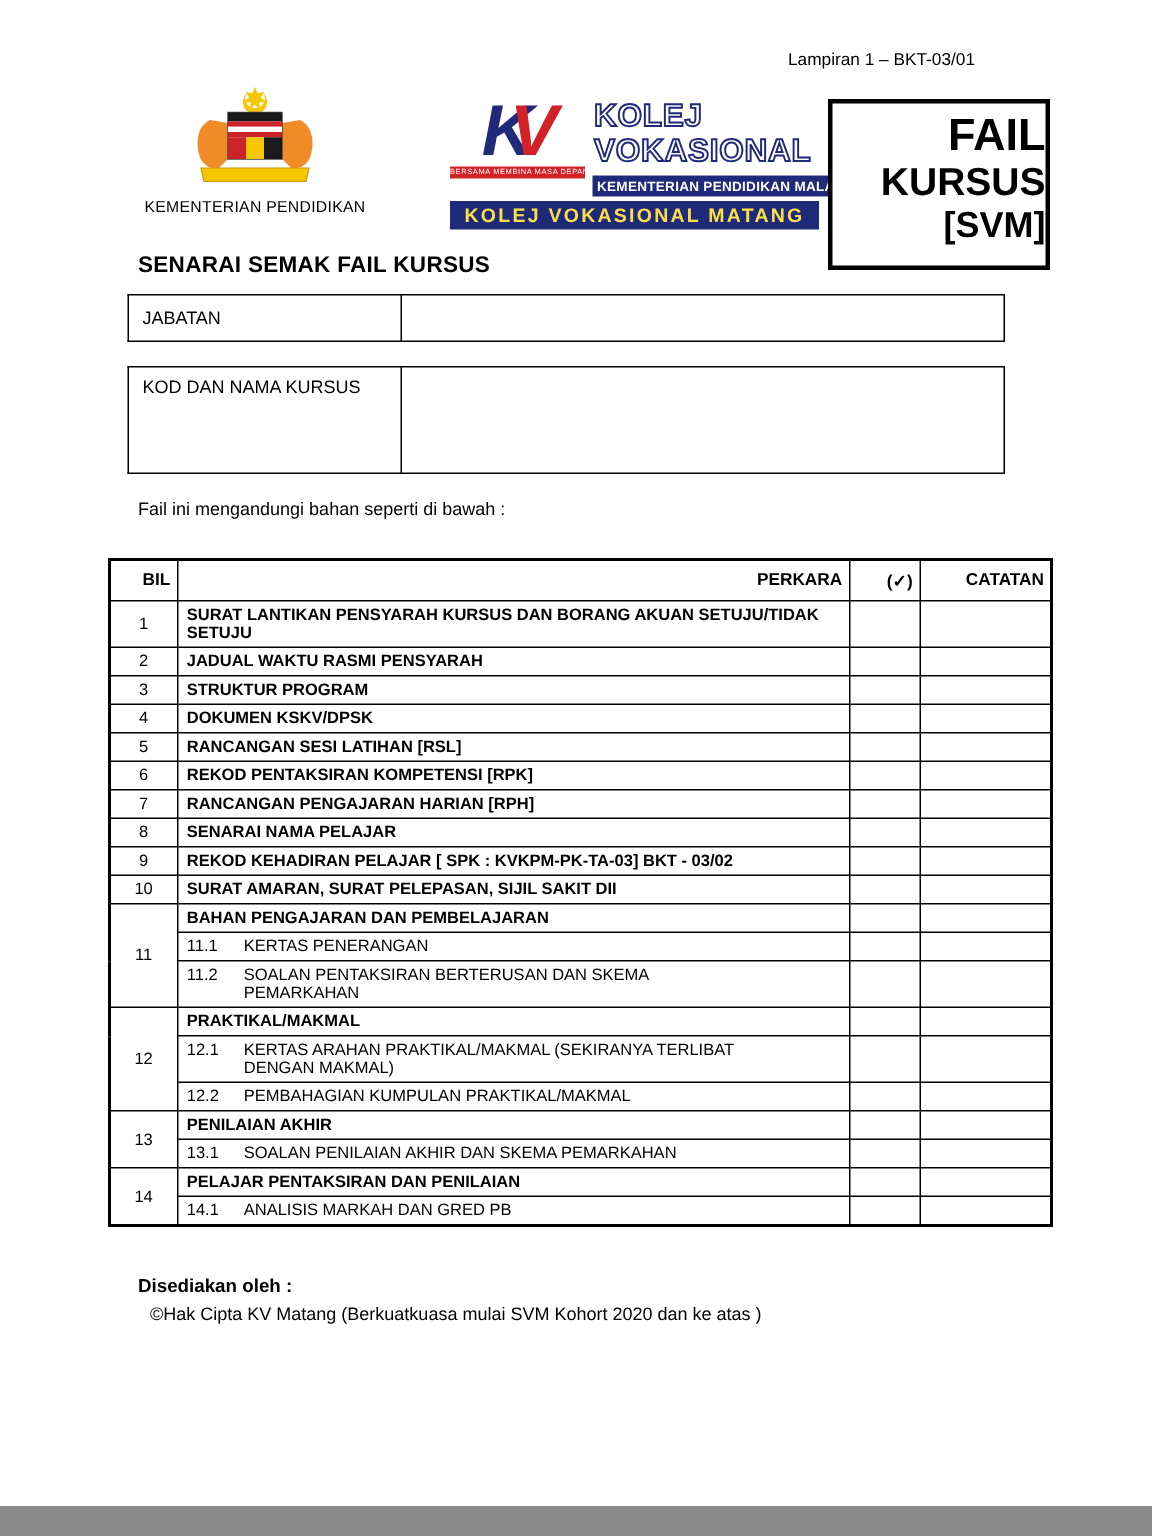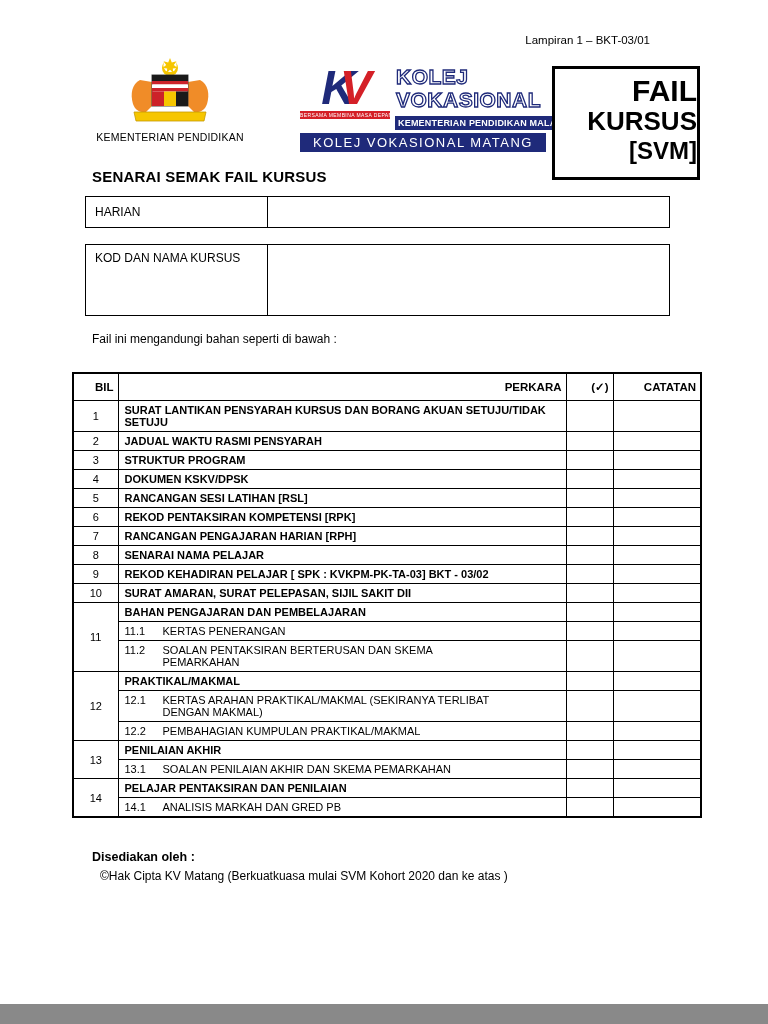--- a/index.html
+++ b/index.html
@@ -15,21 +15,21 @@
   .kv-logo { position:absolute; left:300px; top:8px; width:246px; }
   .kv-top { display:flex; align-items:flex-start; }
   .kv-mark { width:90px; flex:0 0 auto; text-align:center; }
   .kv-letters { font-weight:bold; font-style:italic; font-size:48px; line-height:0.92; letter-spacing:-3px; }
   .kv-k { color:#1f2a7a; }
   .kv-v { color:#d42027; margin-left:-13px; }
   .kv-tagline { background:#d42027; color:#fff; font-size:5px; letter-spacing:0.4px; text-align:center; padding:1px 0; margin-top:1px; white-space:nowrap; overflow:hidden; }
   .kv-names { margin-left:5px; }
   .wordmark { font-family:"Liberation Sans",sans-serif; font-size:21px; font-weight:bold; fill:#fff; stroke:#1f2a7a; stroke-width:1.3px; letter-spacing:0.5px; }
   .kv-ministry-bar { background:#1f2a7a; color:#fff; font-weight:bold; font-size:9px; padding:2px 3px; letter-spacing:0.2px; white-space:nowrap; }
-  .kv-campus-bar { background:#1f2a7a; color:#ffffff; font-weight:normal; font-size:13px; text-align:center; padding:2px 0; margin-top:3px; letter-spacing:1.5px; white-space:nowrap; }
+  .kv-campus-bar { background:#1f2a7a; color:#fde047; font-weight:bold; font-size:13px; text-align:center; padding:2px 0; margin-top:3px; letter-spacing:1.5px; white-space:nowrap; }
 
   .fail-box { position:absolute; left:552px; top:8px; width:148px; height:114px; border:3px solid #000; text-align:right; padding-top:5px; background:#fff; }
   .fail-line1 { font-size:30px; font-weight:bold; line-height:1.1; }
   .fail-line2 { font-size:26px; font-weight:bold; line-height:1.15; }
   .fail-line3 { font-size:24px; font-weight:bold; line-height:1.2; }
 
   .content { position:absolute; top:168px; left:0; width:100%; }
   .doc-title { font-size:15px; font-weight:bold; margin:0 0 11px 92px; letter-spacing:0.2px; }
 
   .field-box { border-collapse:collapse; margin:0 0 16px 85px; width:585px; table-layout:fixed; }
@@ -111,21 +111,21 @@
 
   </div>
 
   <div class="content">
 
     <h1 class="doc-title">SENARAI SEMAK FAIL KURSUS</h1>
 
     <table class="field-box short">
       <tbody>
           <tr>
-        <td class="f-label">HARIAN</td>
+        <td class="f-label">JABATAN</td>
         <td class="f-value"></td>
       </tr>
     </tbody>
       </table>
 
     <table class="field-box tall">
       <tbody>
           <tr>
         <td class="f-label">KOD DAN NAMA KURSUS</td>
         <td class="f-value"></td>

